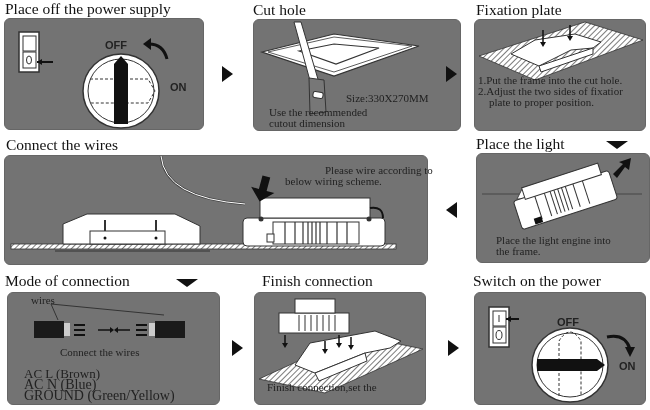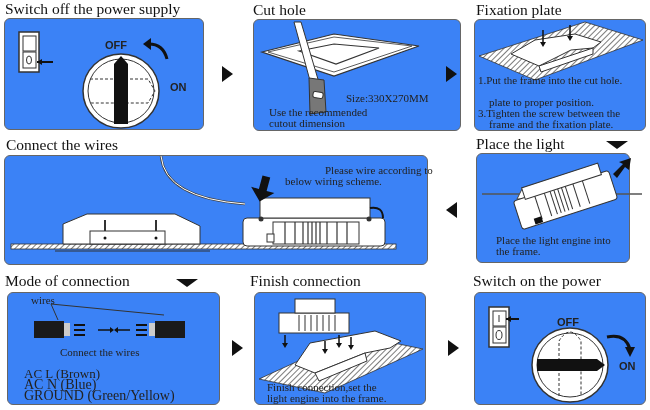--- a/index.html
+++ b/index.html
@@ -1,19 +1,19 @@
 <!DOCTYPE html>
 <html><head>
 <meta charset="utf-8">
 <style>
   html, body { margin:0; padding:0; }
   body { width:650px; height:410px; background:#ffffff; position:relative; overflow:hidden;
          font-family:"Liberation Serif","DejaVu Serif",serif; color:#111; }
   .title { position:absolute; font-size:15.5px; white-space:nowrap; line-height:1; }
-  .panel { position:absolute; border:1.3px solid #666; border-radius:6px; background:#3b82f6; box-sizing:border-box; }
+  .panel { position:absolute; border:1.3px solid #666; border-radius:6px; background:#737373; box-sizing:border-box; }
   .txt { position:absolute; font-size:11px; line-height:11px; white-space:nowrap; color:#222; }
   .arrow { position:absolute; width:0; height:0; }
   .ar-right { border-top:8px solid transparent; border-bottom:8px solid transparent; border-left:11px solid #111; }
   .ar-left  { border-top:8px solid transparent; border-bottom:8px solid transparent; border-right:11px solid #111; }
   .ar-down  { border-left:11px solid transparent; border-right:11px solid transparent; border-top:8px solid #111; }
   svg { position:absolute; left:0; top:0; }
   .sans { font-family:"Liberation Sans","DejaVu Sans",sans-serif; font-weight:bold; }
   .hatch { fill:url(#hatch); stroke:#333; stroke-width:0.8; }
 </style>
 </head>
@@ -21,21 +21,21 @@
 
 <svg width="0" height="0" style="position:absolute">
   <defs>
     <pattern id="hatch" width="4" height="4" patternUnits="userSpaceOnUse" patternTransform="rotate(45)">
       <rect width="4" height="4" fill="#fff"></rect>
       <line x1="0" y1="0" x2="0" y2="4" stroke="#444" stroke-width="1.4"></line>
     </pattern>
   </defs>
 </svg>
 
-<div class="title" style="left:5px;top:1px;">Switch off the power supply</div>
+<div class="title" style="left:5px;top:1px;">Place off the power supply</div>
 <div class="panel" style="left:4px;top:18px;width:200px;height:112px;">
   <svg width="200" height="112">
     <g>
       <rect x="14" y="13" width="20" height="40" fill="#fff" stroke="#333" stroke-width="1.5"></rect>
       <rect x="18" y="17" width="13" height="15" fill="#fff" stroke="#333"></rect>
       <rect x="18" y="33" width="13" height="16" fill="#fff" stroke="#333"></rect>
       <ellipse cx="24" cy="41" rx="2.5" ry="4" fill="none" stroke="#333"></ellipse>
       <line x1="32" y1="43" x2="48" y2="43" stroke="#111" stroke-width="2"></line>
       <polygon points="32,43 37,40 37,46" fill="#111"></polygon>
     </g>
@@ -74,23 +74,22 @@
   <svg width="172" height="112">
     <polygon points="4,36 110,2 168,20 60,60" class="hatch"></polygon>
     <polygon points="36,34 60,20 100,14 126,22 118,28 96,30 64,46" fill="#fff" stroke="#333"></polygon>
     <polygon points="64,46 118,28 118,34 66,52" fill="#fff" stroke="#333"></polygon>
     <line x1="68" y1="10" x2="68" y2="24" stroke="#111" stroke-width="1.5"></line>
     <polygon points="65,22 71,22 68,27" fill="#111"></polygon>
     <line x1="95" y1="5" x2="95" y2="18" stroke="#111" stroke-width="1.5"></line>
     <polygon points="92,16 98,16 95,21" fill="#111"></polygon>
   </svg>
   <div class="txt" style="left:3px;top:55px;">1.Put the frame into the cut hole.</div>
+  <div class="txt" style="left:3px;top:66px;">2.Adjust the two sides of fixatior</div>
   <div class="txt" style="left:14px;top:77px;">plate to proper position.</div>
-  <div class="txt" style="left:3px;top:88px;">3.Tighten the screw between the</div>
-  <div class="txt" style="left:14px;top:99px;">frame and the fixation plate.</div>
 </div>
 
 <div class="title" style="left:6px;top:137px;">Connect the wires</div>
 <div class="panel" style="left:4px;top:155px;width:424px;height:110px;">
   <svg width="424" height="110">
     <rect x="6" y="88" width="385" height="5" class="hatch"></rect>
     <line x1="50" y1="95" x2="205" y2="95" stroke="#333" stroke-width="1.2"></line>
     <polygon points="58,88 58,68 82,58 170,58 195,70 195,88" fill="#fff" stroke="#333"></polygon>
     <rect x="85" y="75" width="75" height="13" fill="#fff" stroke="#333"></rect>
     <line x1="100" y1="64" x2="100" y2="75" stroke="#333" stroke-width="2"></line>
@@ -120,21 +119,21 @@
     <path d="M365 52 Q378 50 378 62" fill="none" stroke="#111" stroke-width="2"></path>
     <polygon points="246,34 254,34 254,20 262,20 262,34 270,34 258,46" fill="#111" transform="rotate(15 258 33)"></polygon>
   </svg>
   <div class="txt" style="left:280px;top:9px;margin-left:40px;">Please wire according to</div>
   <div class="txt" style="left:280px;top:20px;">below wiring scheme.</div>
 </div>
 <div class="arrow ar-left" style="left:446px;top:202px;"></div>
 
 <div class="title" style="left:476px;top:136px;">Place the light</div>
 <div class="arrow ar-down" style="left:606px;top:141px;"></div>
-<div class="panel" style="left:476px;top:153px;width:154px;height:110px;">
+<div class="panel" style="left:476px;top:153px;width:174px;height:110px;">
   <svg width="170" height="110">
     <line x1="5" y1="40" x2="45" y2="40" stroke="#555" stroke-width="1.5"></line>
     <line x1="120" y1="40" x2="165" y2="40" stroke="#555" stroke-width="1.5"></line>
     <polygon points="40,45 45,35 60,30 80,30 80,45" fill="#fff" stroke="#444"></polygon>
     <g transform="rotate(-18 85 45)">
       <rect x="38" y="32" width="100" height="30" rx="3" fill="#fff" stroke="#333"></rect>
       <rect x="50" y="22" width="80" height="12" fill="#fff" stroke="#333"></rect>
       <g stroke="#333">
           <line x1="60" y1="34" x2="60" y2="58"></line>
           <line x1="70" y1="34" x2="70" y2="58"></line>
@@ -180,21 +179,21 @@
     <rect x="147" y="28" width="30" height="17" fill="#1a1a1a"></rect>
   </svg>
   <div class="txt" style="left:23px;top:2px;">wires</div>
   <div class="txt" style="left:52px;top:54px;font-size:11px;">Connect the wires</div>
   <div class="txt" style="left:16px;top:75px;font-size:13px;">AC  L  (Brown)</div>
   <div class="txt" style="left:16px;top:86px;font-size:14px;">AC  N  (Blue)</div>
   <div class="txt" style="left:16px;top:97px;font-size:14px;">GROUND  (Green/Yellow)</div>
 </div>
 <div class="arrow ar-right" style="left:232px;top:340px;"></div>
 
-<div class="title" style="left:250px;top:273px;">Finish connection</div>
+<div class="title" style="left:262px;top:273px;">Finish connection</div>
 <div class="panel" style="left:254px;top:292px;width:172px;height:113px;">
   <svg width="172" height="113">
     <polygon points="4,86 100,42 168,56 70,100" class="hatch"></polygon>
     <polygon points="40,72 55,50 120,38 146,48 135,55 110,60 60,80" fill="#fff" stroke="#333"></polygon>
     <polygon points="60,80 110,60 112,68 64,88" fill="#fff" stroke="#333"></polygon>
     <rect x="24" y="20" width="70" height="20" fill="#fff" stroke="#333"></rect>
     <rect x="40" y="6" width="40" height="14" fill="#fff" stroke="#333"></rect>
     <g stroke="#333">
         <line x1="44" y1="22" x2="44" y2="38"></line>
         <line x1="50" y1="22" x2="50" y2="38"></line>
@@ -207,21 +206,20 @@
     <line x1="30" y1="42" x2="30" y2="52" stroke="#111" stroke-width="1.5"></line>
       <polygon points="27,50 33,50 30,55" fill="#111"></polygon>
     <line x1="84" y1="42" x2="84" y2="52" stroke="#111" stroke-width="1.5"></line>
       <polygon points="81,50 87,50 84,55" fill="#111"></polygon>
     <line x1="70" y1="48" x2="70" y2="58" stroke="#111" stroke-width="1.5"></line>
       <polygon points="67,56 73,56 70,61" fill="#111"></polygon>
     <line x1="96" y1="44" x2="96" y2="54" stroke="#111" stroke-width="1.5"></line>
       <polygon points="93,52 99,52 96,57" fill="#111"></polygon>
   </svg>
   <div class="txt" style="left:12px;top:89px;">Finish connection,set the</div>
-  <div class="txt" style="left:12px;top:100px;">light engine into the frame.</div>
 </div>
 <div class="arrow ar-right" style="left:448px;top:340px;"></div>
 
 <div class="title" style="left:473px;top:273px;">Switch on the power</div>
 <div class="panel" style="left:474px;top:292px;width:172px;height:113px;">
   <svg width="172" height="113">
     <g>
       <rect x="14" y="14" width="20" height="40" fill="#fff" stroke="#333" stroke-width="1.5"></rect>
       <rect x="18" y="18" width="13" height="15" fill="#fff" stroke="#333"></rect>
       <rect x="18" y="34" width="13" height="16" fill="#fff" stroke="#333"></rect>

